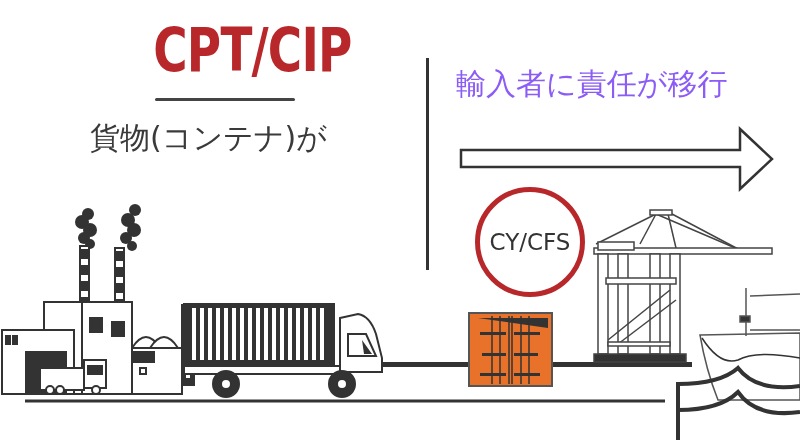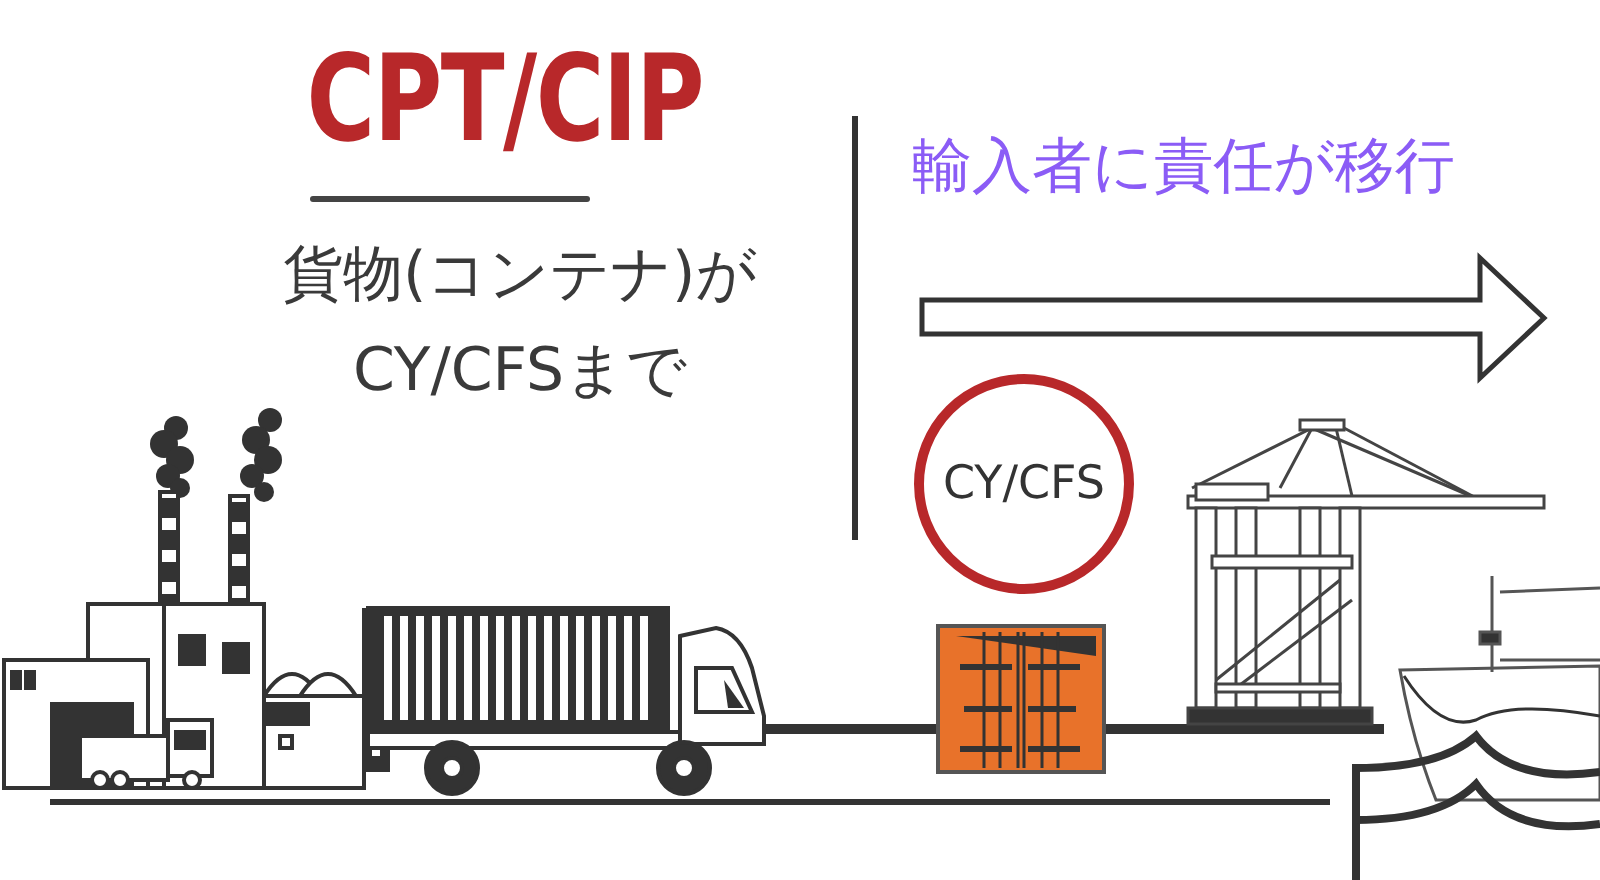--- a/index.html
+++ b/index.html
@@ -9,27 +9,27 @@
   }
   .abs { position: absolute; }
   .title {
     left: 128px; top: 14px; width: 230px; text-align: center;
     font-family: "DejaVu Sans", sans-serif; font-weight: bold;
     font-size: 60px; line-height: 72px; color: #b8282a;
     transform: scaleX(0.78); transform-origin: center; letter-spacing: -1px;
   }
   .title-underline { left: 155px; top: 98px; width: 140px; height: 3px; background: #444; border-radius: 2px; }
   .subtitle {
-    left: 90px; top: 114px; width: 340px; text-align: center;
+    left: 90px; top: 114px; width: 340px; text-align: left;
     font-size: 30px; line-height: 48px; color: #3a3a3a;
   }
   .divider { left: 426px; top: 58px; width: 3px; height: 212px; background: #333; }
   .importer { left: 456px; top: 64px; width: 330px; font-size: 30px; line-height: 40px; color: #8b5cf6; white-space: nowrap; }
   .circle {
-    left: 457px; top: 187px; width: 110px; height: 110px; border-radius: 50%;
+    left: 475px; top: 187px; width: 110px; height: 110px; border-radius: 50%;
     border: 5px solid #b8282a; box-sizing: border-box; background: #fff;
     display: flex; align-items: center; justify-content: center;
     font-size: 23px; color: #333;
   }
   svg.art { position: absolute; left: 0; top: 0; }
 </style>
 </head>
 <body>
 
 <svg class="art" width="800" height="440" viewBox="0 0 800 440">
@@ -183,19 +183,18 @@
 
   <g fill="#fff" stroke="#333" stroke-width="2.5">
     <path d="M461 150 L740 150 L740 129 L772 159 L740 189 L740 167 L461 167 Z"></path>
   </g>
 </svg>
 
 <div class="abs title">CPT/CIP</div>
 <div class="abs title-underline"></div>
 <div class="abs subtitle">
   <div>貨物(コンテナ)が</div>
-  <div>CY/CFSまで</div>
 </div>
 <div class="abs divider"></div>
 <div class="abs importer">輸入者に責任が移行</div>
 <div class="abs circle">
   <span>CY/CFS</span>
 </div>
 
 </body></html>

